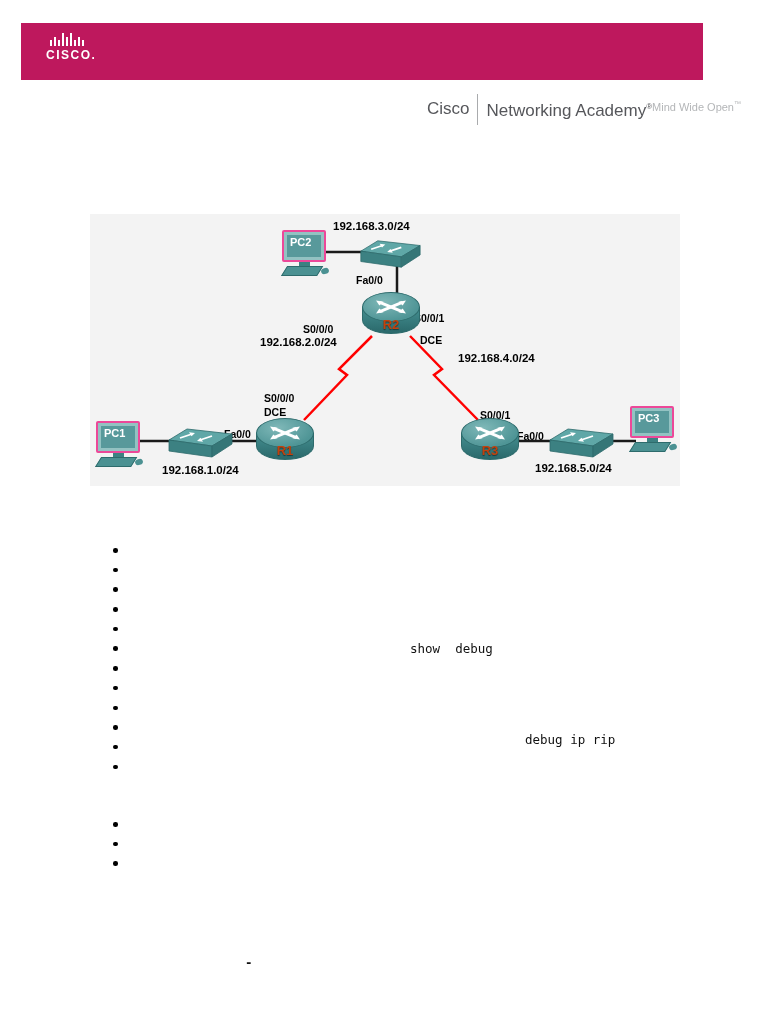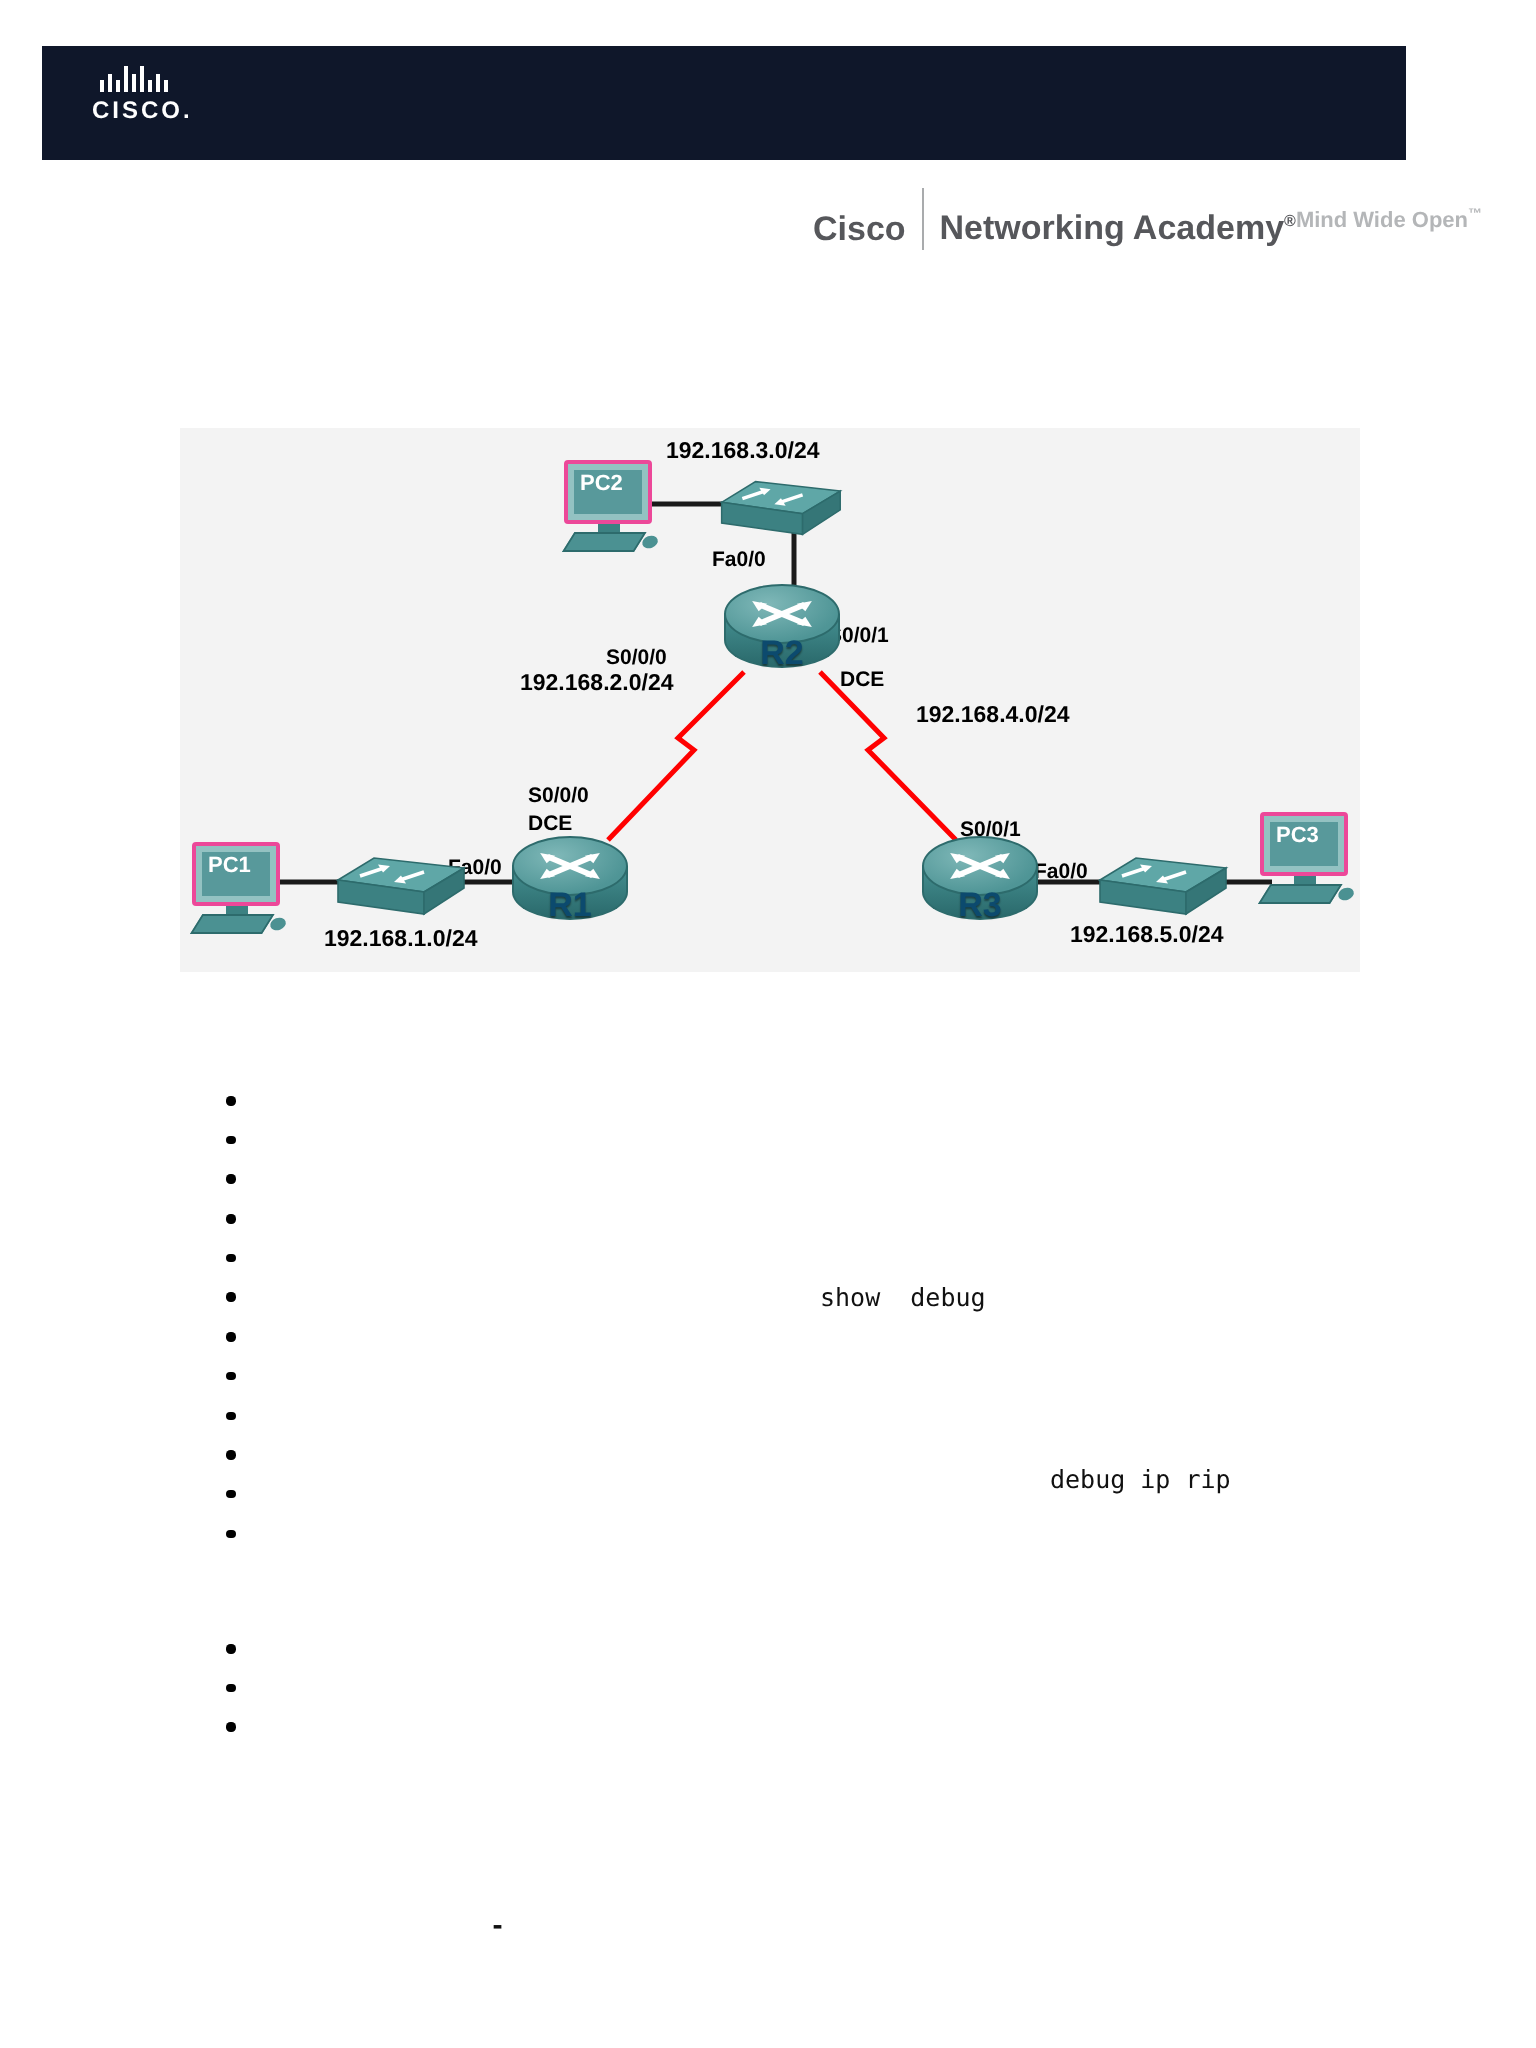--- a/index.html
+++ b/index.html
@@ -1,27 +1,27 @@
 <!DOCTYPE html>
 <html><head>
 <meta charset="utf-8">
 <style>
   html,body{margin:0;padding:0;}
   body{
     width:768px;height:1024px;position:relative;background:#ffffff;
     font-family:"Liberation Sans",sans-serif;overflow:hidden;
   }
   
-  .topbar{position:absolute;left:21px;top:23px;width:682px;height:57px;background:#0f172a;}
+  .topbar{position:absolute;left:21px;top:23px;width:682px;height:57px;background:#be185d;}
   .logo{position:absolute;left:25px;top:9px;color:#fff;}
   .logo-bars{display:flex;align-items:flex-end;gap:2px;height:14px;margin-left:4px;}
   .logo-bars i{display:block;width:2px;background:#fff;}
   .logo-word{font-size:12px;font-weight:bold;letter-spacing:1.5px;margin-top:2px;}
   
-  .academy{position:absolute;top:92px;right:27px;display:flex;align-items:flex-end;font-weight:bold;}
+  .academy{position:absolute;top:92px;right:27px;display:flex;align-items:center;}
   .ac-cisco{font-size:17px;color:#56575b;line-height:20px;padding-right:8px;}
   .ac-divider{width:1px;background:#a9abad;margin-top:2px;height:31px;}
   .ac-right{display:flex;flex-direction:row;padding-left:8px;}
   .ac-name{font-size:17px;color:#56575b;line-height:20px;}
   .ac-name sup{font-size:8px;}
   .ac-tagline{font-size:11px;color:#b4b6b8;line-height:13px;}
   .ac-tagline sup{font-size:7px;}
   
   .diagram{position:absolute;left:90px;top:214px;width:590px;height:272px;background:#f3f3f3;}
   .wires{position:absolute;left:0;top:0;width:590px;height:272px;}
@@ -29,22 +29,22 @@
   .if-label{position:absolute;font-size:10.5px;font-weight:bold;color:#000;white-space:nowrap;}
   
   .router{position:absolute;width:58px;height:48px;}
   .router-body{position:absolute;left:0;top:15px;width:58px;height:27px;box-sizing:border-box;
     background:linear-gradient(#459091,#2a696b);border:1px solid #2d6b6c;border-top:none;
     border-radius:0 0 29px 29px / 0 0 14px 14px;}
   .router-top{position:absolute;left:0;top:0;width:58px;height:30px;box-sizing:border-box;
     border-radius:50%;border:1px solid #2d6b6c;
     background:radial-gradient(ellipse at 38% 32%,#7fb8b8,#4f9596 72%);}
   .router-top svg{position:absolute;left:0;top:0;}
-  .router-label{position:absolute;left:0;right:0;top:25px;text-align:center;color:#0c4a6e;
-    font-weight:bold;font-size:17px;text-shadow:0 1px 1px rgba(0,0,0,.45);}
+  .router-label{position:absolute;left:0;right:0;top:25px;text-align:center;color:#c2410c;
+    font-weight:bold;font-size:13px;text-shadow:0 1px 1px rgba(0,0,0,.45);}
   
   .switch{position:absolute;}
   
   .pc{position:absolute;width:52px;height:46px;}
   .pc-monitor{position:absolute;left:2px;top:0;width:44px;height:32px;box-sizing:border-box;
     background:#93c2c2;border:2px solid #ec4899;border-radius:2px;padding:3px;}
   .pc-screen{width:100%;height:100%;background:#58999b;color:#fff;font-weight:bold;font-size:11px;
     box-sizing:border-box;padding:1px 3px;}
   .pc-stand{position:absolute;left:19px;top:32px;width:11px;height:4px;background:#3c8182;}
   .pc-keyboard{position:absolute;left:1px;top:36px;width:34px;height:8px;background:#4b9192;

